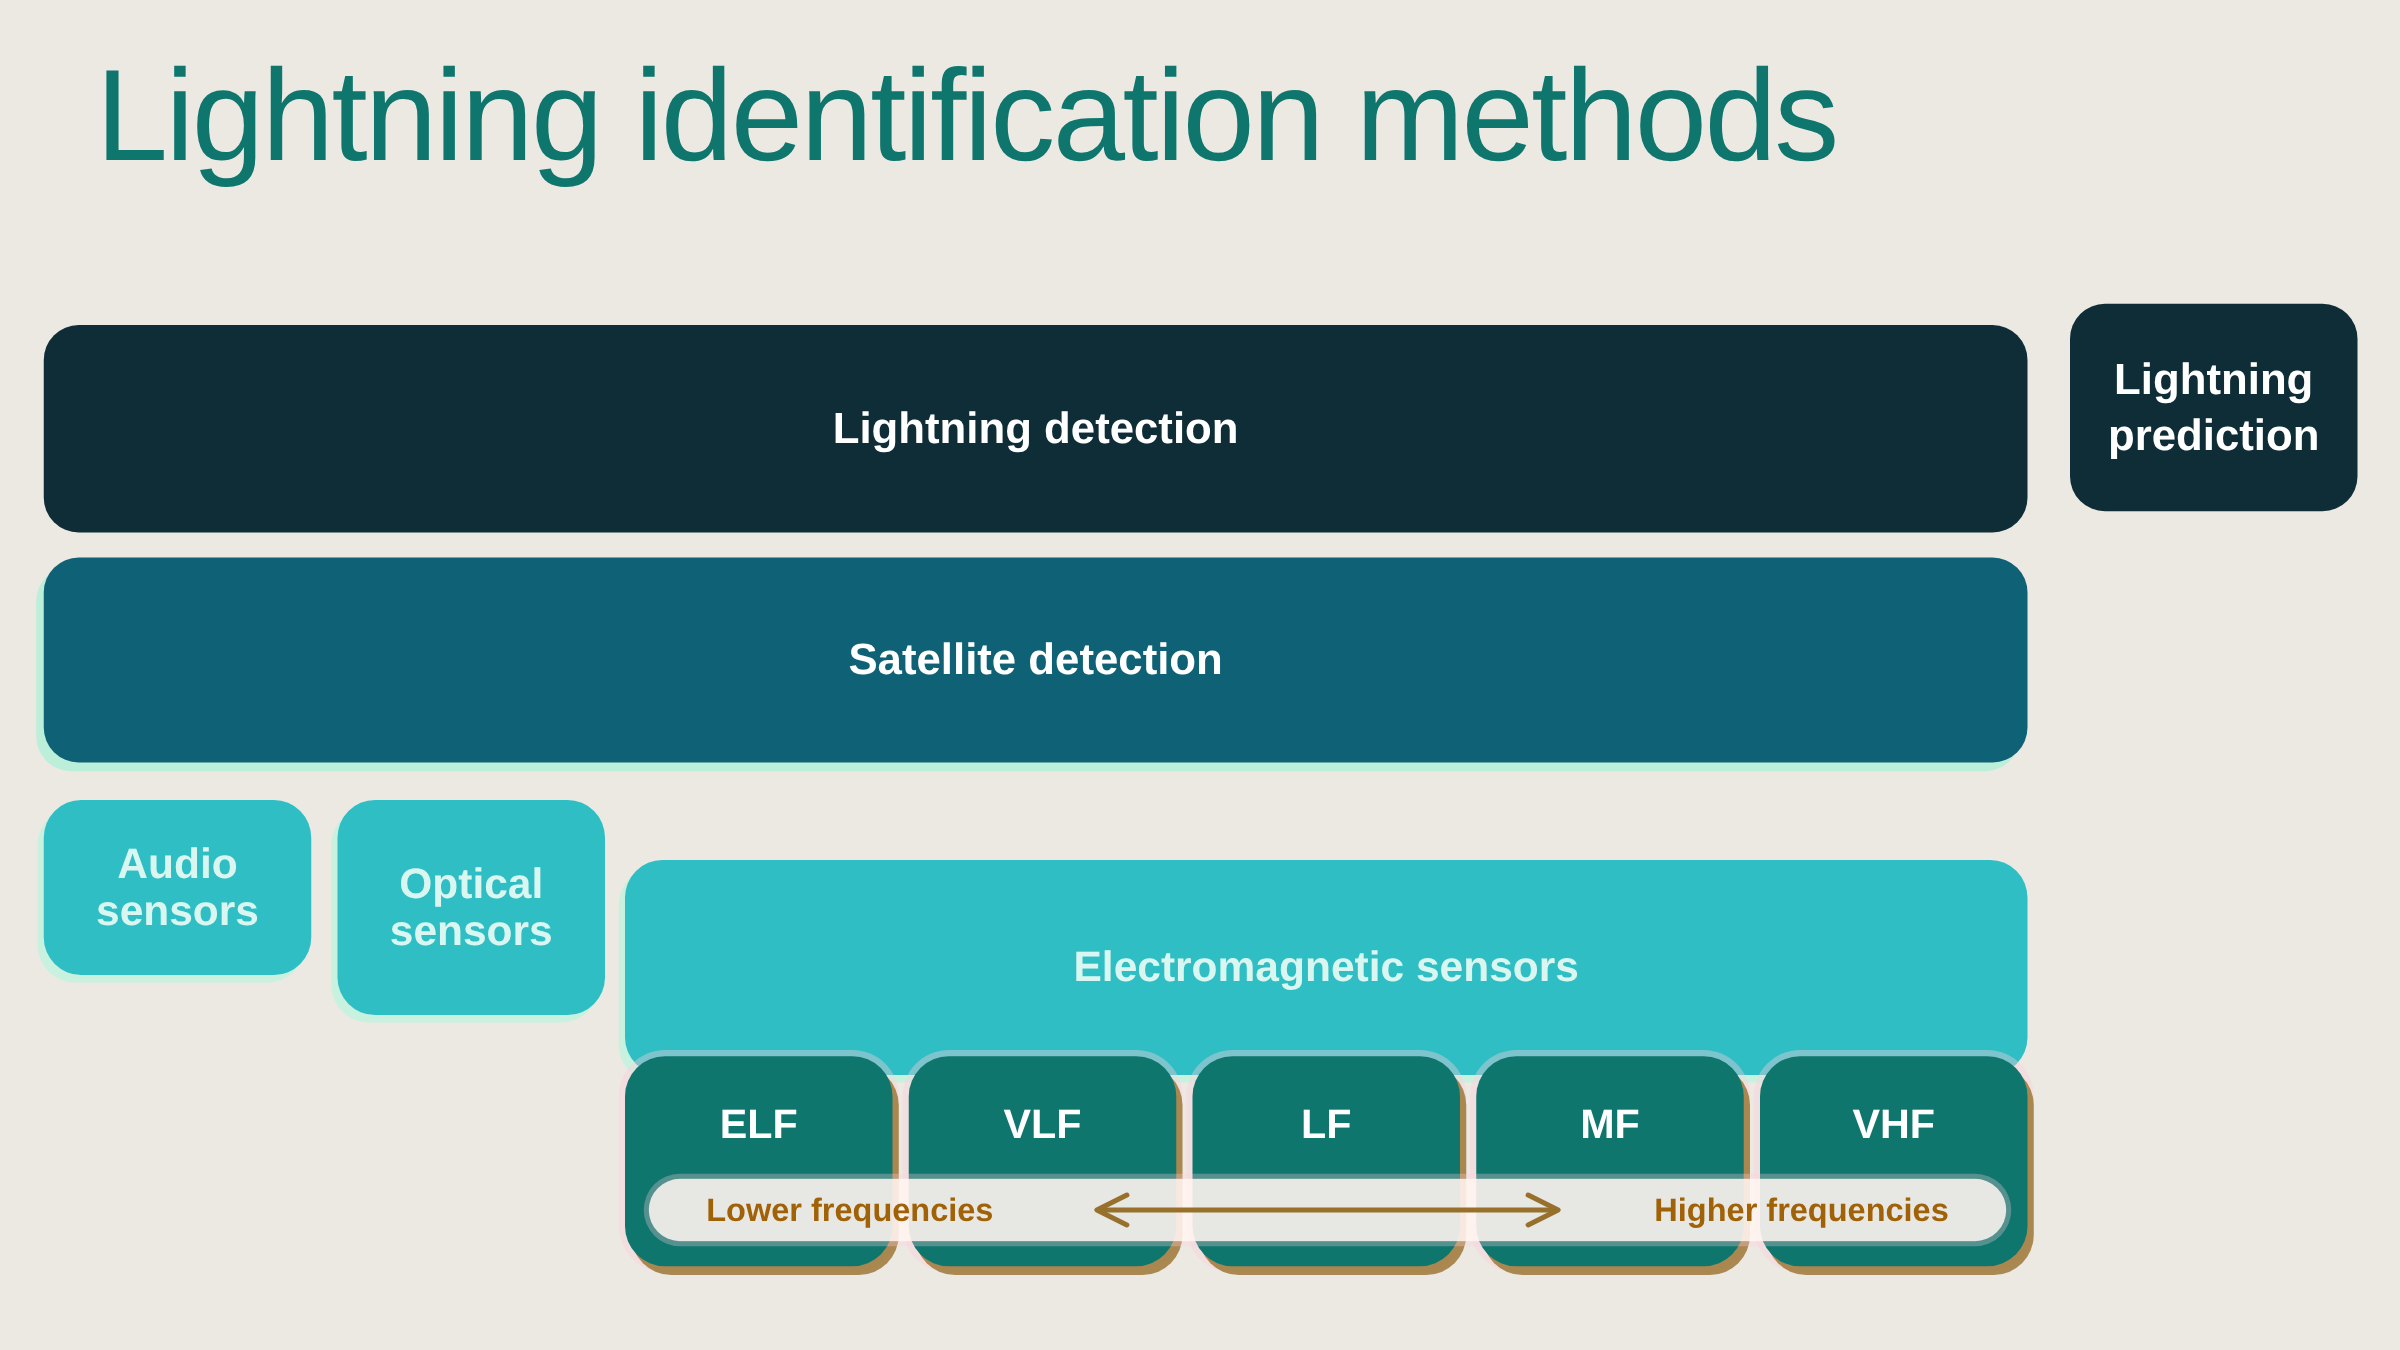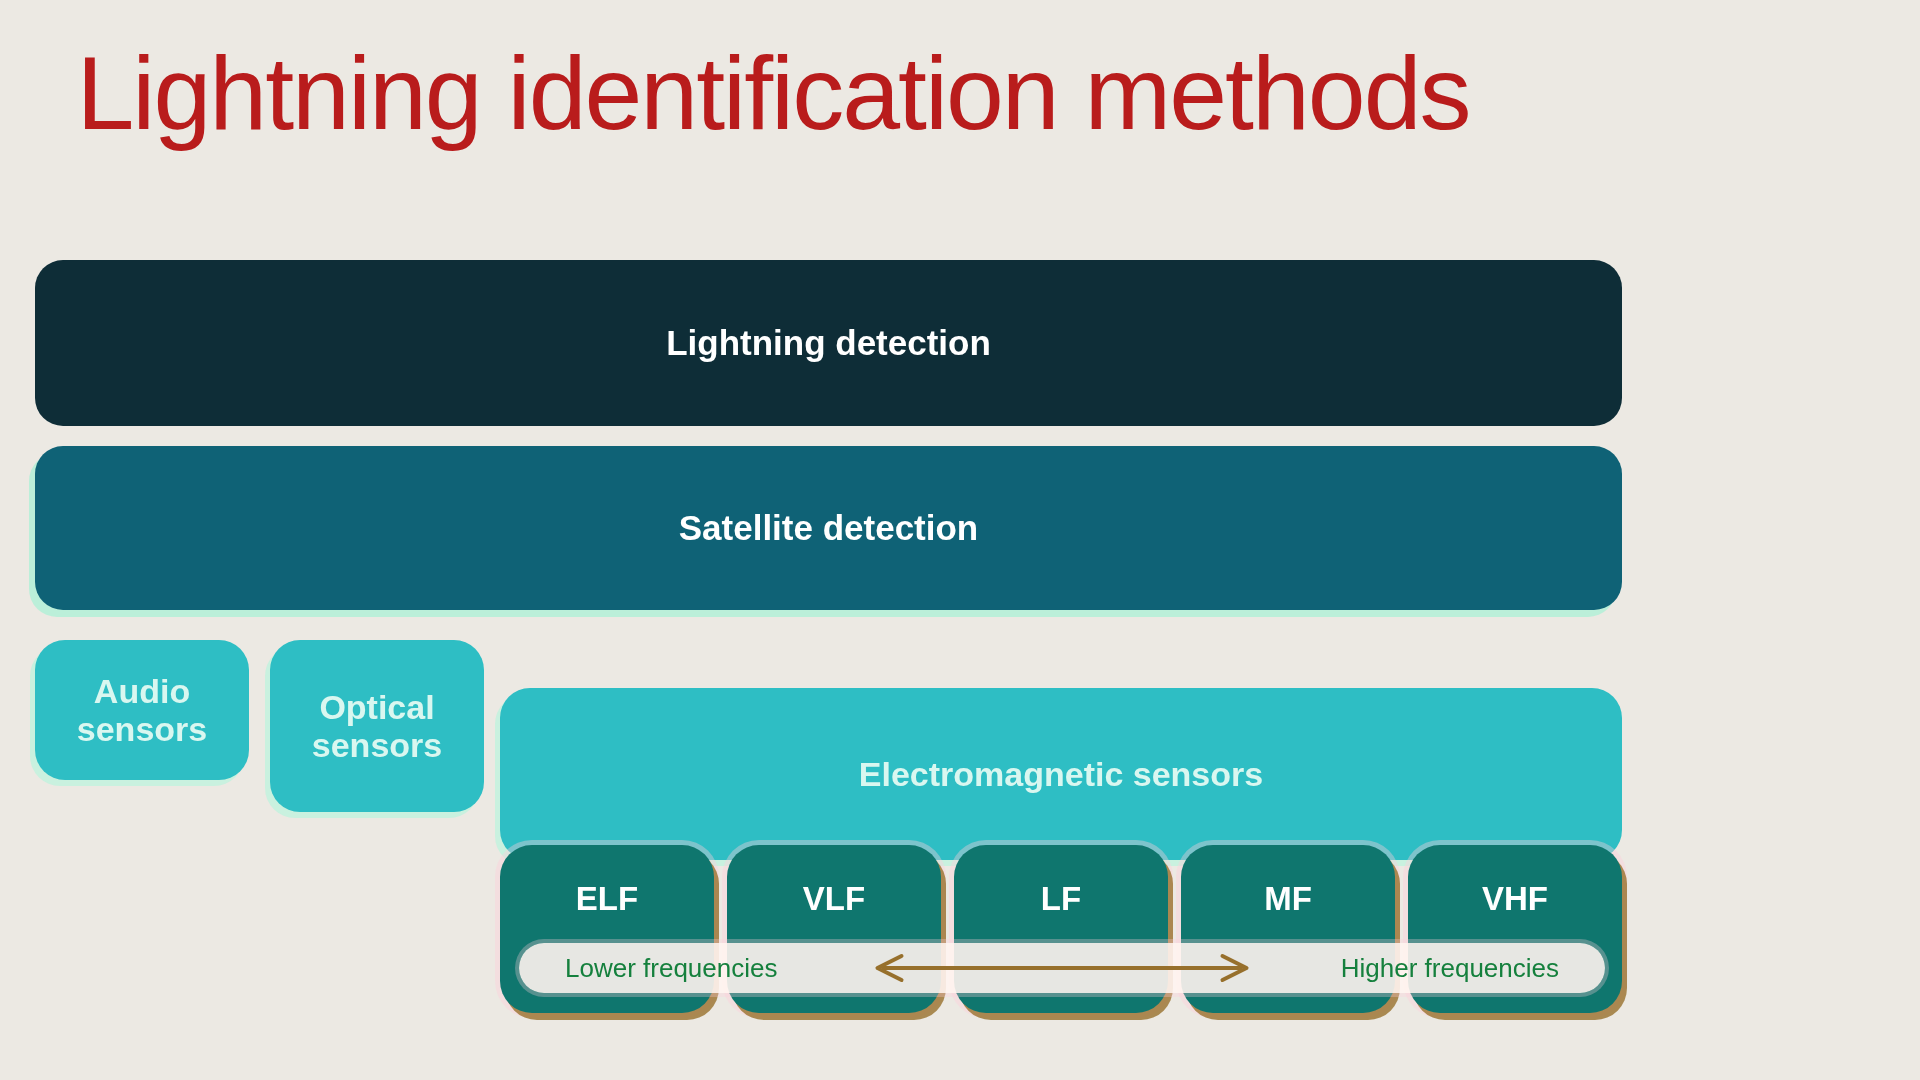--- a/index.html
+++ b/index.html
@@ -3,21 +3,21 @@
 <meta charset="utf-8">
 <style>
   html,body{margin:0;padding:0;background:#ece9e3;}
   .canvas{
     position:relative;width:1920px;height:1080px;overflow:hidden;
     background:#ece9e3;font-family:"Liberation Sans",sans-serif;
   }
   .title{
     position:absolute;left:0;top:28px;width:1546px;margin:0;
     text-align:center;font-size:104px;font-weight:400;letter-spacing:-2px;
-    color:#b91c1c;line-height:1.25;
+    color:#0f766e;line-height:1.25;
   }
   .box{
     position:absolute;display:flex;align-items:center;justify-content:center;
     text-align:center;color:#ffffff;font-weight:bold;box-sizing:border-box;
   }
   
   .box.dark{background:#0e2d37;border-radius:28px;font-size:35px;}
   .b-detect{left:35px;top:260px;width:1587px;height:166px;}
   .b-predict{left:1656px;top:243px;width:230px;height:166px;font-size:34px;line-height:1.3;padding:0 18px;}
   
@@ -38,37 +38,40 @@
   .b-mf{left:1181px;text-align:right;} .b-vhf{left:1408px;}
   
   .pill{
     position:absolute;left:519px;top:943px;width:1086px;height:50px;
     background:rgba(255,244,240,0.9);border-radius:25px;
     display:flex;align-items:center;justify-content:space-between;
     box-sizing:border-box;padding:0 46px;
     box-shadow:0 0 0 4px rgba(255,210,221,0.3);
   }
   .pill .freq-label{
-    font-size:26px;font-weight:normal;color:#15803d;white-space:nowrap;
+    font-size:26px;font-weight:bold;color:#a16207;white-space:nowrap;
   }
   .pill .arrow{
     position:absolute;left:50%;top:50%;transform:translate(-50%,-50%);
   }
 </style>
 </head>
 <body>
 
 <div class="canvas">
 
   <h1 class="title">Lightning identification methods</h1>
 
   <div class="box dark b-detect">
     <span>Lightning detection</span>
   </div>
 
+  <div class="box dark b-predict">
+    <span>Lightning prediction</span>
+  </div>
 
   <div class="box teal b-sat">
     <span>Satellite detection</span>
   </div>
 
   <div class="box turq b-audio">
     <span>Audio sensors</span>
   </div>
 
   <div class="box turq b-optical">

